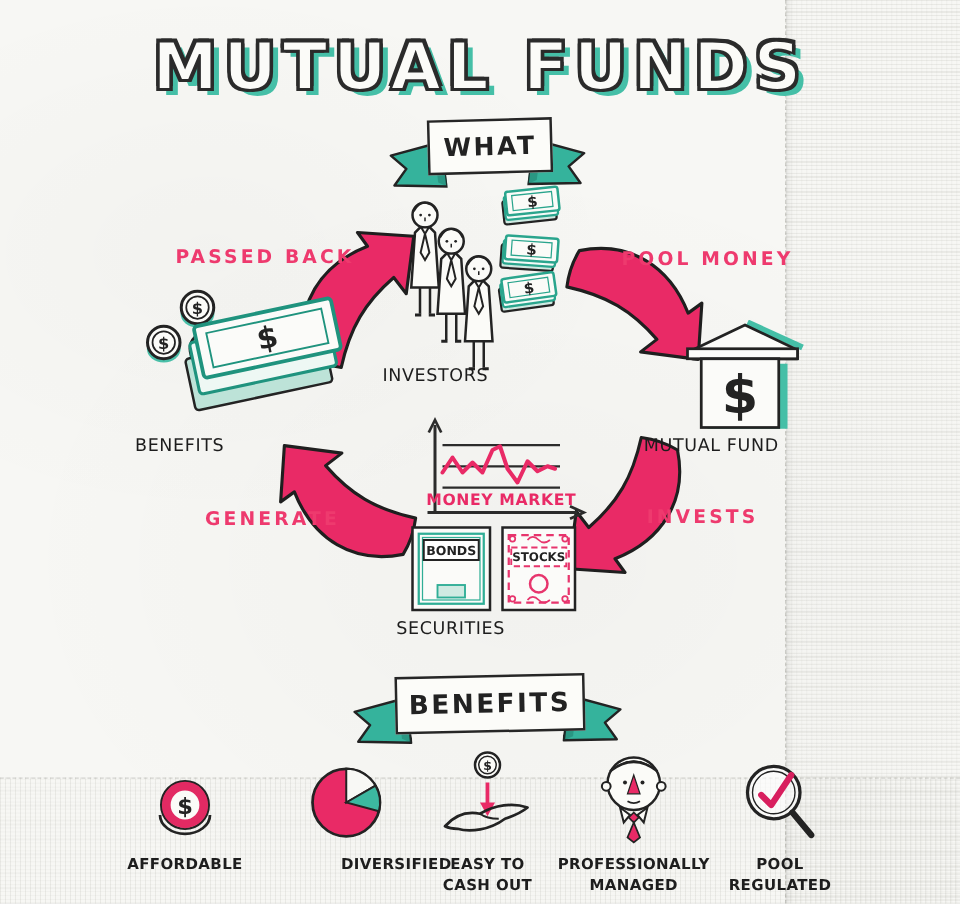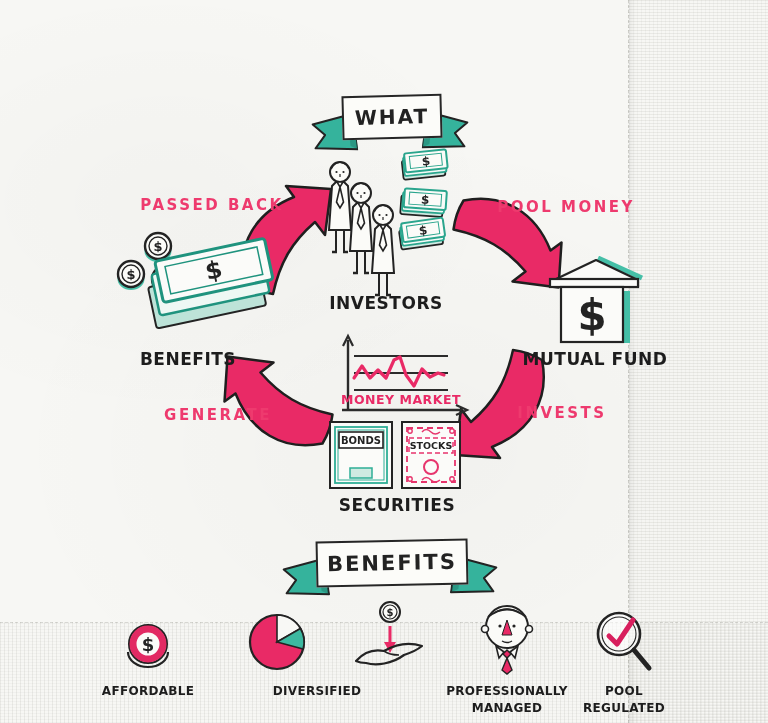--- a/index.html
+++ b/index.html
@@ -41,21 +41,21 @@
   
   .banner{position:absolute;}
   .banner .box{
     position:absolute;background:#fcfcf9;border:2.5px solid #262626;
     display:flex;align-items:center;justify-content:center;
     font-weight:700;color:#222;letter-spacing:2px;
   }
   .wing{position:absolute;}
   
   .node-label{
-    position:absolute;text-align:center;font-weight:700;font-size:17px;
+    position:absolute;font-weight:400;font-size:14px;
     letter-spacing:0.5px;color:#1d1d1d;
   }
   .edge-label{
     position:absolute;text-align:center;font-weight:700;font-size:15px;
     letter-spacing:2.5px;color:#ee3a6e;
   }
   
   .benefit-label{
     position:absolute;width:150px;text-align:center;font-weight:700;
     font-size:12px;line-height:17px;letter-spacing:0.3px;color:#1d1d1d;
@@ -64,20 +64,21 @@
   .arrow-svg{position:absolute;width:100px;height:125px;}
 </style>
 </head>
 <body>
 
 <div id="canvas">
 
   <div class="abs tex-right"></div>
   <div class="abs tex-bottom"></div>
 
+  <div class="abs title">MUTUAL FUNDS</div>
 
   <div class="banner" style="left:312px;top:95px;width:156px;height:64px;">
     <svg class="wing" style="left:0;top:18px;transform:rotate(-7deg);" width="44" height="42" viewBox="0 0 44 42">
       <polygon points="44,3 2,9 13,21 2,33 44,39" fill="#35b39c" stroke="#232323" stroke-width="2" stroke-linejoin="round"></polygon>
       <polygon points="44,3 37,7 37,35 44,39" fill="rgba(15,80,68,0.28)"></polygon>
     </svg>
     <svg class="wing" style="left:112px;top:16px;transform:rotate(7deg);" width="44" height="42" viewBox="0 0 44 42">
       <polygon points="0,3 42,9 31,21 42,33 0,39" fill="#35b39c" stroke="#232323" stroke-width="2" stroke-linejoin="round"></polygon>
       <polygon points="0,3 7,7 7,35 0,39" fill="rgba(15,80,68,0.28)"></polygon>
     </svg>
@@ -284,20 +285,24 @@
   </svg>
 
   <div class="benefit-label" style="left:73px;top:683px;">
     <div>AFFORDABLE</div>
     <div></div>
   </div>
   <div class="benefit-label" style="left:202px;top:683px;padding-left:40px;">
     <div>DIVERSIFIED</div>
     <div></div>
   </div>
+  <div class="benefit-label" style="left:315px;top:683px;">
+    <div>EASY TO</div>
+    <div>CASH OUT</div>
+  </div>
   <div class="benefit-label" style="left:432px;top:683px;">
     <div>PROFESSIONALLY</div>
     <div>MANAGED</div>
   </div>
   <div class="benefit-label" style="left:549px;top:683px;">
     <div>POOL</div>
     <div>REGULATED</div>
   </div>
 
 </div>

